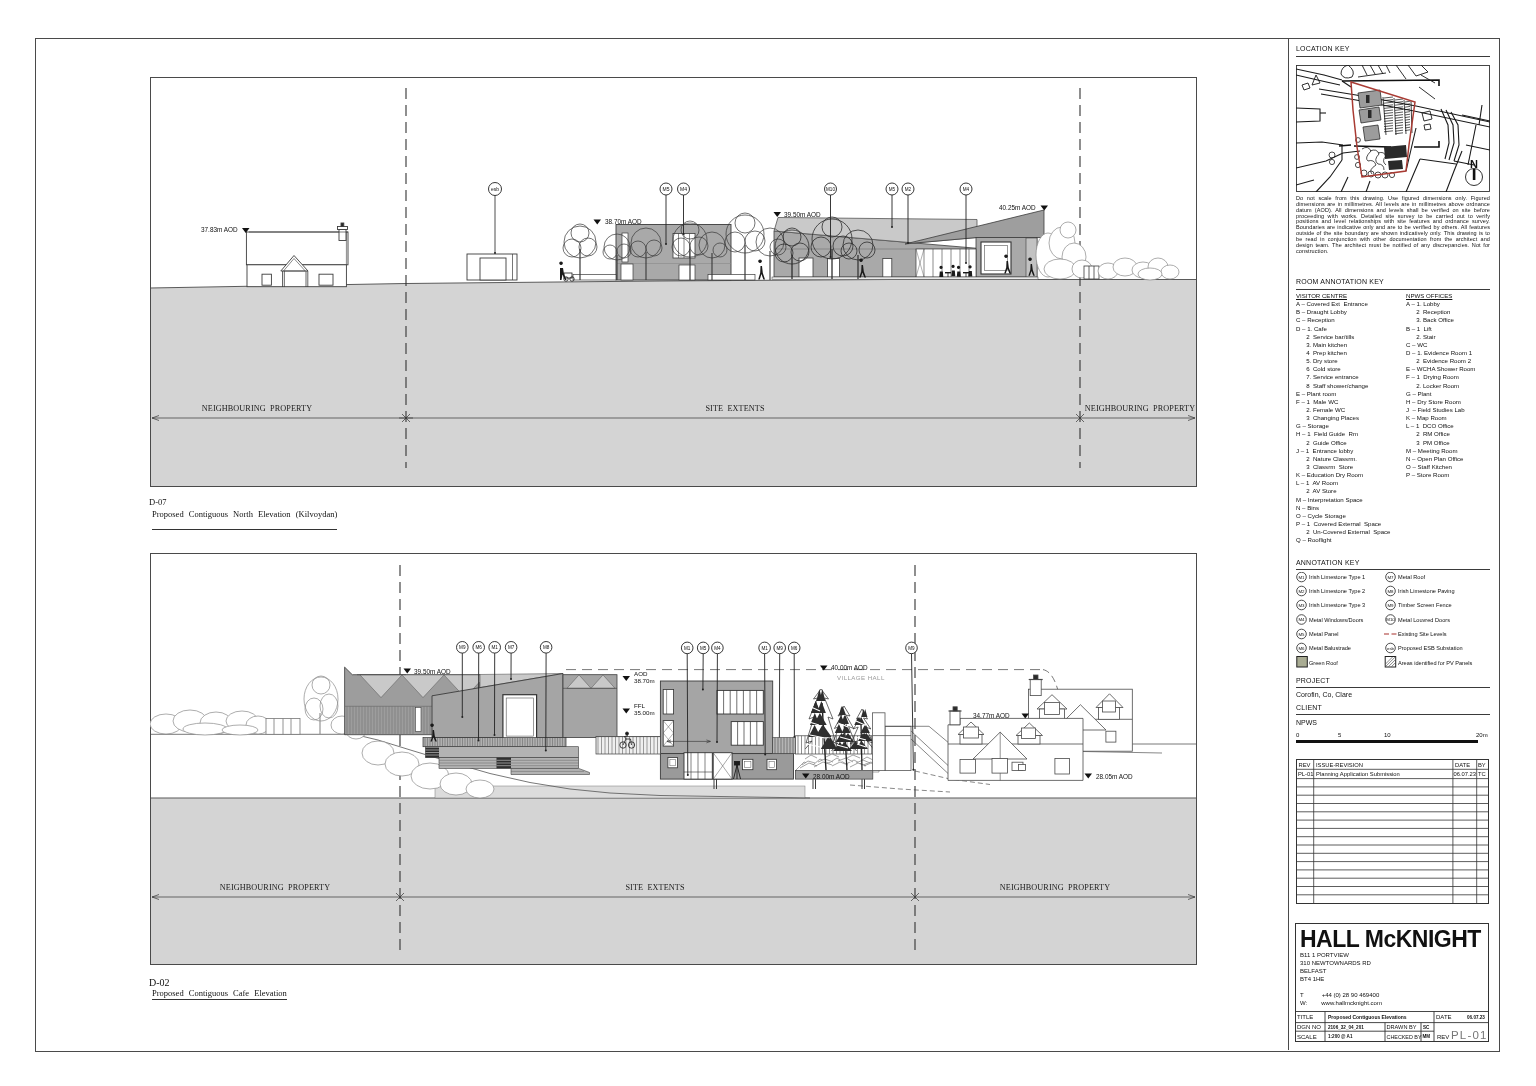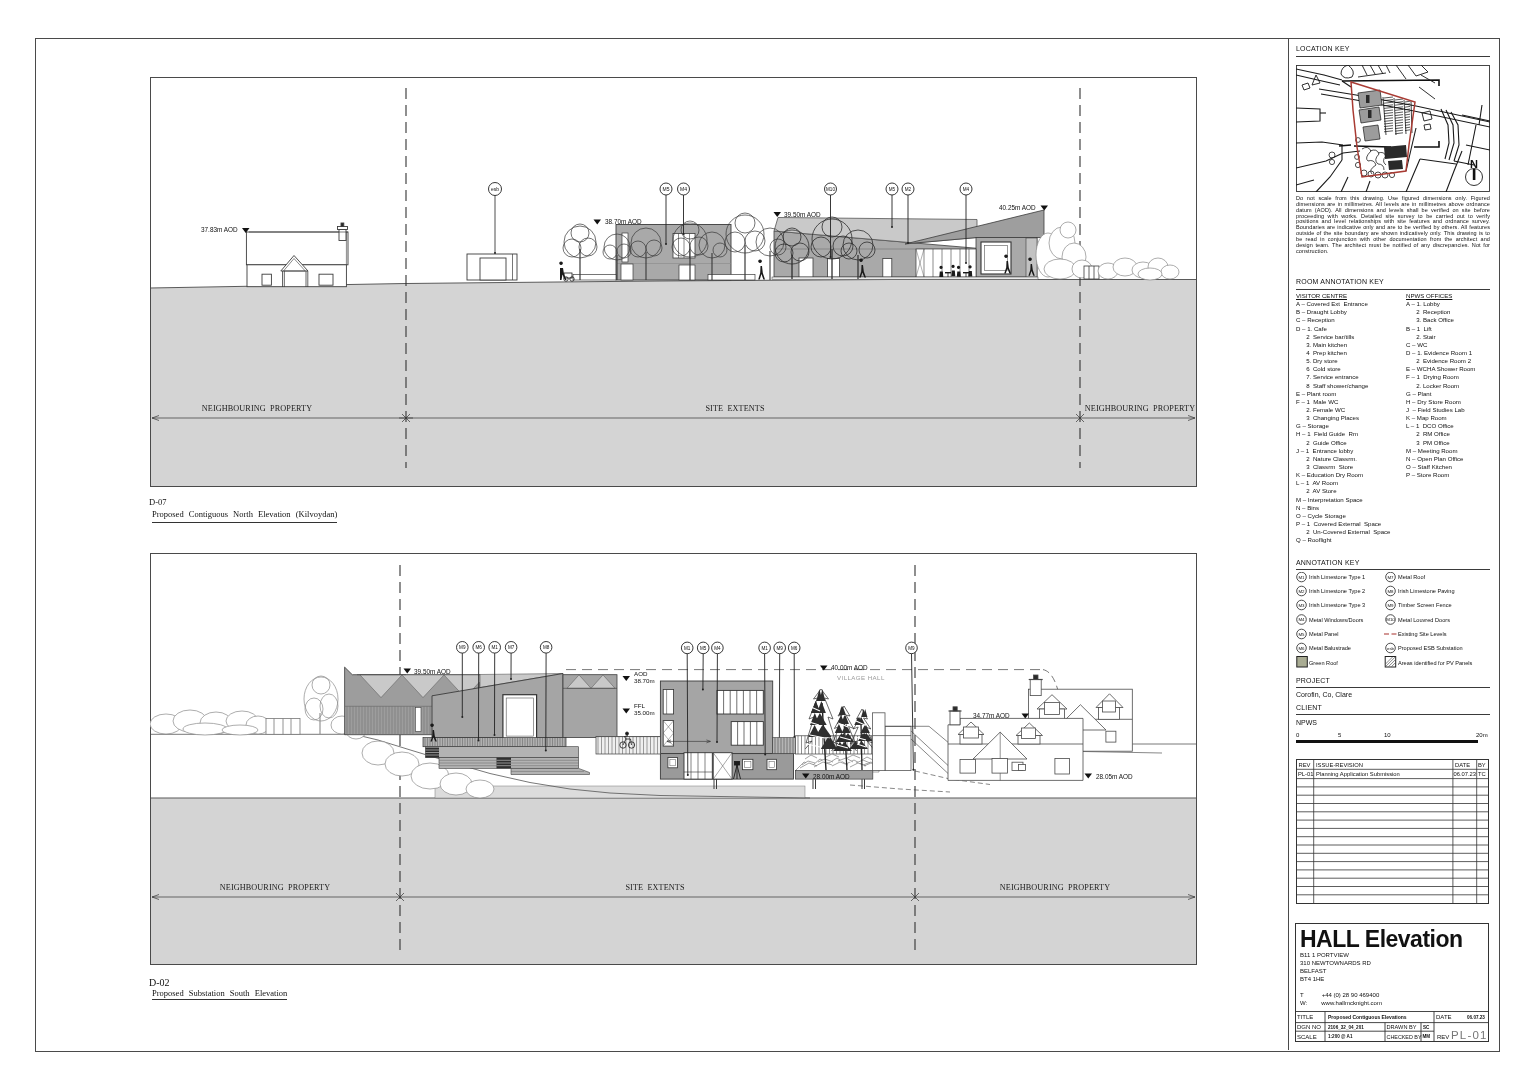--- a/index.html
+++ b/index.html
@@ -337,21 +337,21 @@
     <text x="1" y="16.3">PL-01</text>
     <text x="19" y="16.3">Planning Application Submission</text>
     <text x="156.5" y="16.3">06.07.23</text>
     <text x="181" y="16.3">TC</text>
   </g>
 </svg>
 </div>
 
 <div class="abs" style="left:1295px;top:923px;width:194px;height:119px;border:1px solid #333;box-sizing:border-box;"></div>
 
-<div class="abs tb" style="left:1300px;top:926px;font-size:23px;font-weight:bold;letter-spacing:-0.5px;">HALL Elevation</div>
+<div class="abs tb" style="left:1300px;top:926px;font-size:23px;font-weight:bold;letter-spacing:-0.5px;">HALL McKNIGHT</div>
 
 <div class="abs tb" style="left:1300px;top:952px;font-size:6px;line-height:7.9px;">B11 1 PORTVIEW<br>310 NEWTOWNARDS RD<br>BELFAST<br>BT4 1HE</div>
 
 <div class="abs tb" style="left:1300px;top:991px;font-size:6px;line-height:8.4px;">T<span style="padding-left:18px;">+44 (0) 28 90 469400</span><br>W:<span style="padding-left:14px;">www.hallmcknight.com</span></div>
 
 <svg class="abs" style="left:1295px;top:1011px;" width="194" height="31" viewBox="0 0 194 31">
   <g stroke="#333" stroke-width="0.9" fill="none">
     <line x1="0" y1="0.5" x2="194" y2="0.5"></line>
     <line x1="0" y1="11.6" x2="194" y2="11.6"></line>
     <line x1="0" y1="20.2" x2="139" y2="20.2"></line>
@@ -641,21 +641,21 @@
       <line x1="798" y1="196" x2="798" y2="200" stroke="#1a1a1a" stroke-width="0.8"></line>
 <path d="M803,191 a1.6,1.6 0 1,1 0.1,0 M801.8,193.6 l3,0 l0.5,5.6 l-4,0 z"></path>
 <path d="M808.5,192 a1.6,1.6 0 1,1 0.1,0 M807.3,194.6 l3,0 l0.5,5.2 l-4,0 z"></path>
 <rect x="813" y="195" width="6" height="1.4"></rect>
       <line x1="816" y1="196" x2="816" y2="200" stroke="#1a1a1a" stroke-width="0.8"></line>
 <path d="M820,191.5 a1.6,1.6 0 1,1 0.1,0 M818.8,194.1 l3,0 l0.5,5.5 l-4,0 z"></path>
 </g>
 </svg>
 
 <div class="abs ser tb" style="left:149px;top:497px;font-size:8.5px;">D-07</div>
-<div class="abs ser tb" style="left:152px;top:509px;font-size:8.5px;word-spacing:3px;border-bottom:1px solid #333;padding-bottom:3px;">Proposed Contiguous North Elevation (Kilvoydan)</div>
+<div class="abs ser tb" style="left:152px;top:509px;font-size:8.5px;word-spacing:3px;border-bottom:1px solid #333;padding-bottom:10px;">Proposed Contiguous North Elevation (Kilvoydan)</div>
 
 <svg id="d02" class="abs" style="left:150px;top:553px;" width="1047" height="412" viewBox="0 0 1047 412">
 
 <rect x="0" y="245" width="1047" height="167" fill="#d4d4d4" stroke="#5a5a5a" stroke-width="1"></rect>
 
 <rect x="285" y="233" width="370" height="12" fill="#dcdcdc" stroke="#777" stroke-width="0.5"></rect>
 
 <rect x="0.5" y="0.5" width="1046" height="411" fill="none" stroke="#4a4a4a" stroke-width="1"></rect>
 
 <polyline points="1,181.3 204,181.3 228,187 262,197.5 300,209 340,220.5 380,229.5 420,236 460,240 510,242.5 660,245" fill="none" stroke="#555" stroke-width="0.8"></polyline>
@@ -1239,13 +1239,13 @@
 
 <polygon points="871.5,160.4 879,160.4 875.25,165.4" fill="#111"></polygon>
 <text x="823" y="164.6" font-size="6.4" fill="#111">34.77m AOD</text>
 
 <polygon points="934.5,220.5 942,220.5 938.25,225.5" fill="#111"></polygon>
 <text x="946" y="225.8" font-size="6.4" fill="#111">28.05m AOD</text>
 
 </svg>
 
 <div class="abs ser tb" style="left:149px;top:977px;font-size:10px;">D-02</div>
-<div class="abs ser tb" style="left:152px;top:988px;font-size:8.5px;word-spacing:3px;border-bottom:1px solid #333;padding-bottom:1px;">Proposed Substation South Elevation</div>
+<div class="abs ser tb" style="left:152px;top:988px;font-size:8.5px;word-spacing:3px;border-bottom:1px solid #333;padding-bottom:1px;">Proposed Contiguous Cafe Elevation</div>
 
 </body></html>

